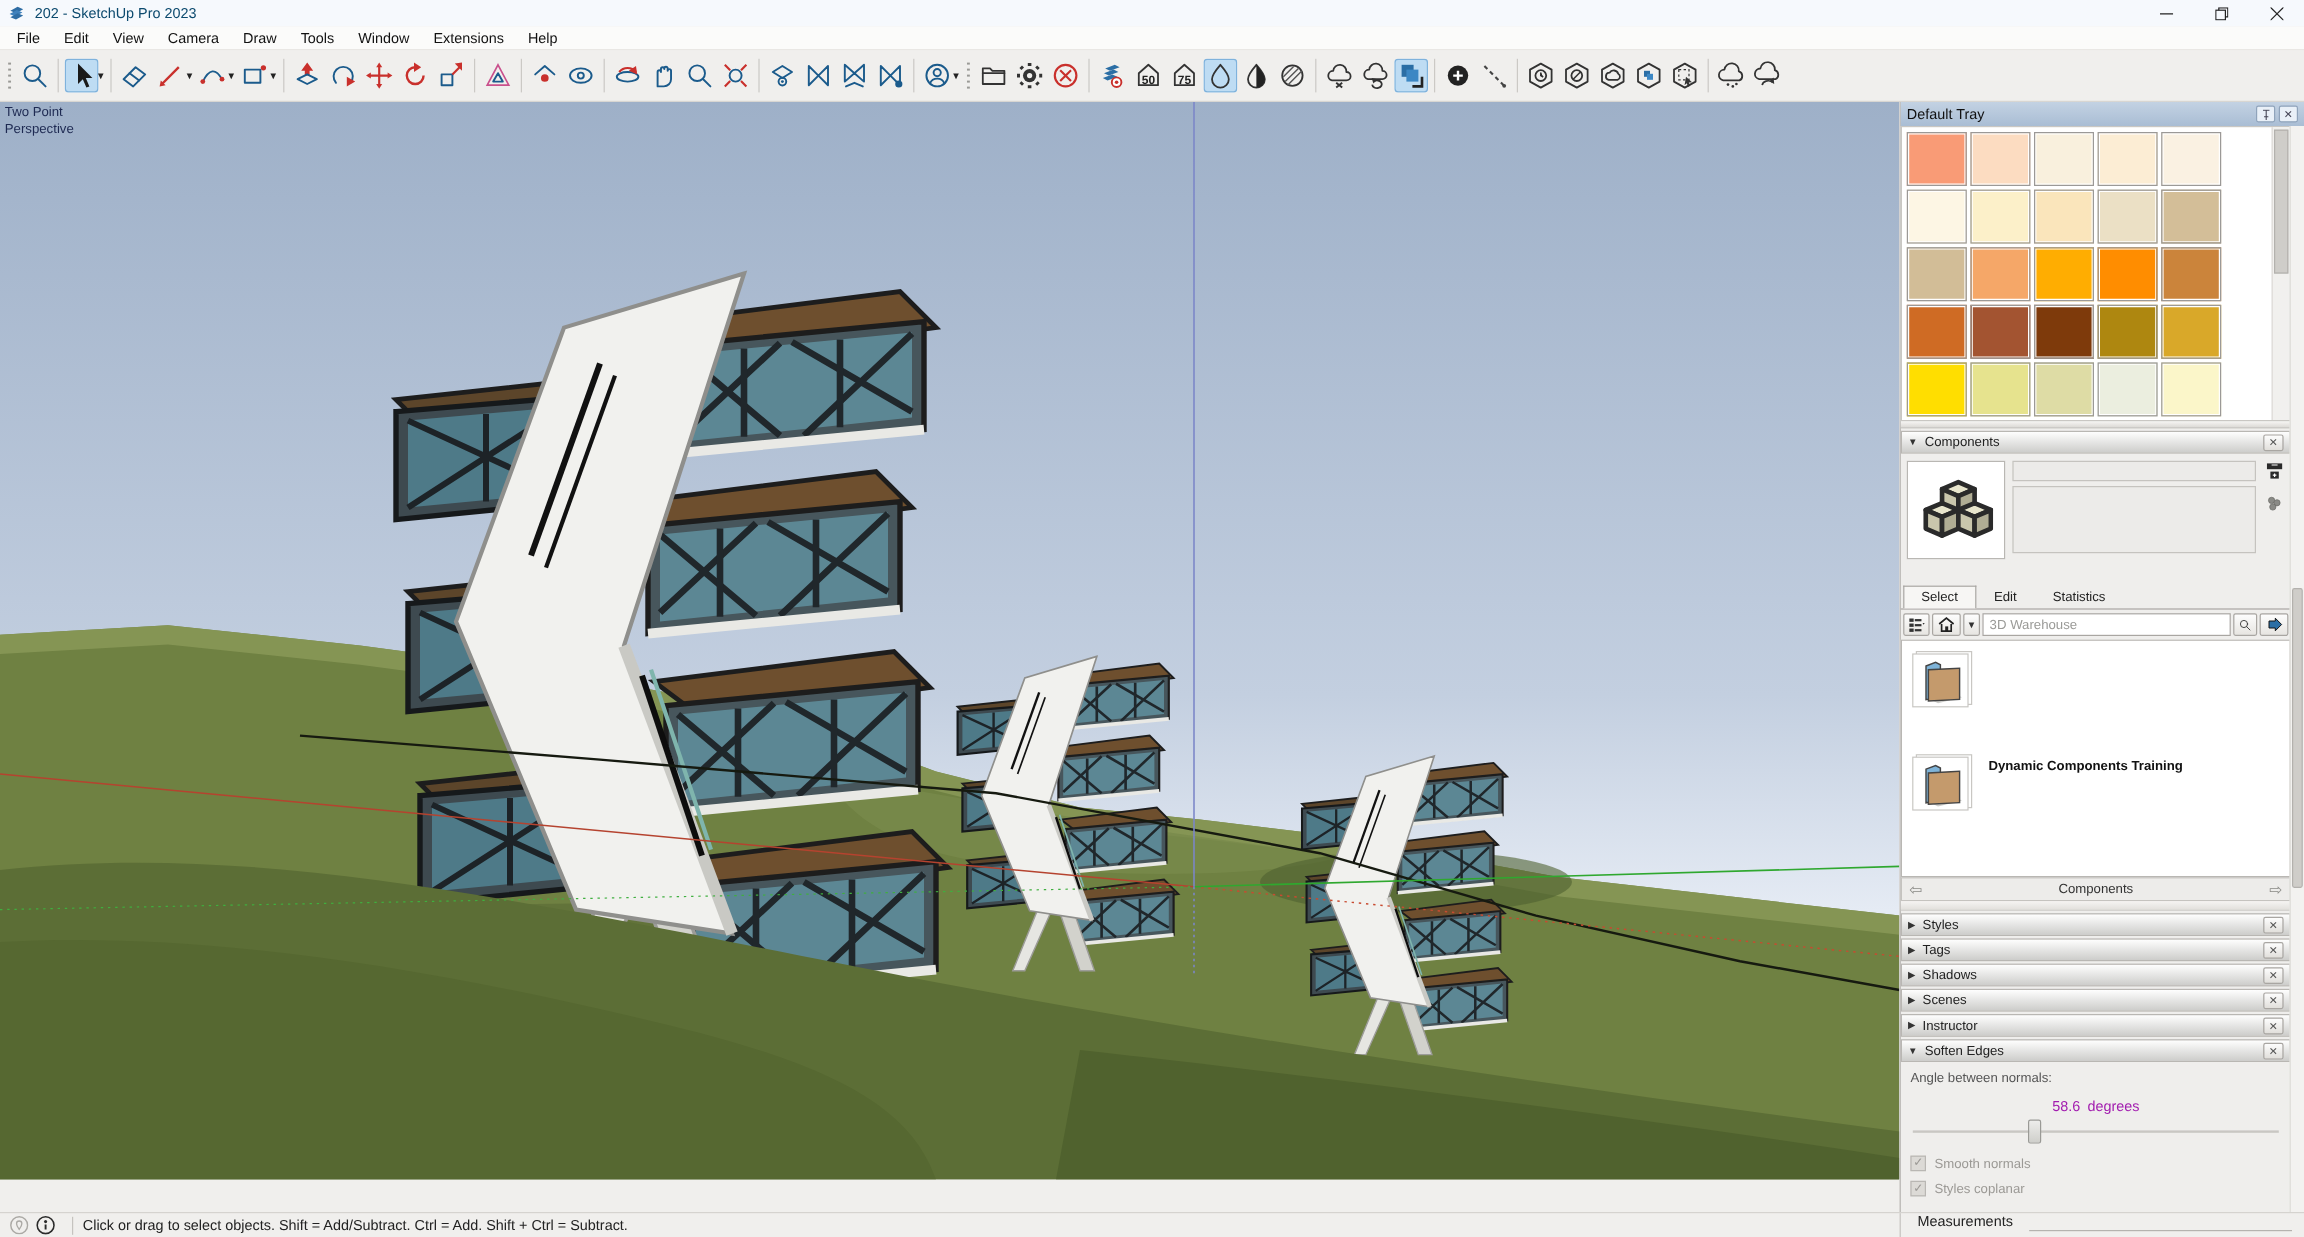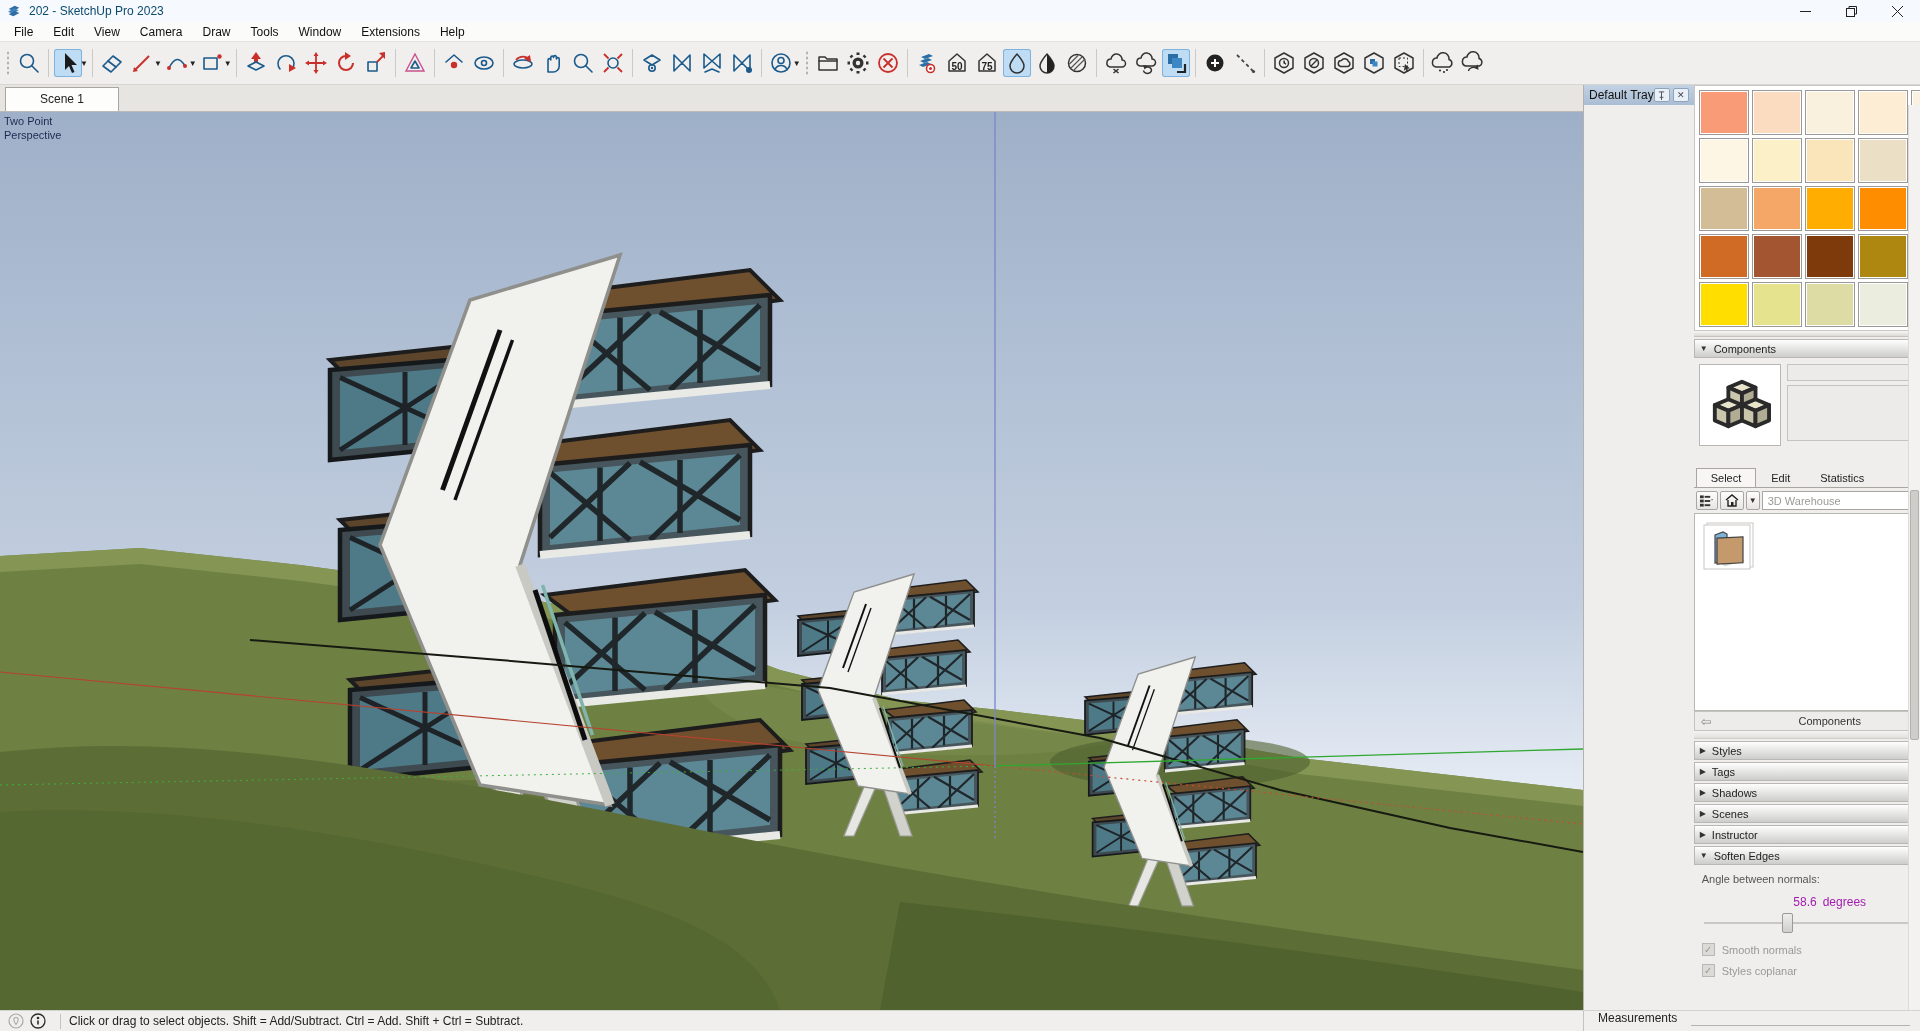--- a/index.html
+++ b/index.html
@@ -25,21 +25,21 @@
   .sN{stroke:#1B5B8C;stroke-width:1.6;fill:none;stroke-linecap:round;stroke-linejoin:round}
   .s3{stroke:#333;stroke-width:1.5;fill:none;stroke-linecap:round;stroke-linejoin:round}
   
   .main{display:flex;height:925px}
   .viewcol{width:1583px;display:flex;flex-direction:column}
   .scenetabs{height:27px;background:#E7E5E2;border-bottom:1px solid #BDBAB6;display:flex;align-items:flex-end;padding-left:5px}
   .scenetab{background:#FDFDFC;border:1px solid #A9A6A2;border-bottom:none;padding:4px 34px 5px;font-size:12px;color:#222}
   .viewport{position:relative;flex:1;overflow:hidden}
   .camera-badge{position:absolute;top:2px;left:4px;color:#1E2A52;font-size:11px;line-height:1.3;z-index:5}
   
-  .tray{width:337px;background:#EFEEEC;border-left:1px solid #B5B2AE;display:flex;position:relative}
+  .tray{width:337px;background:#EFEEEC;border-left:1px solid #B5B2AE;display:flex;flex-direction:column;position:relative}
   .tray-header{height:20px;background:linear-gradient(#C3D2E3,#A9BDD4);display:flex;align-items:center;padding:0 5px;font-size:12px;color:#111;flex:none}
   .th-btn{width:16px;height:14px;margin-left:3px;border:1px solid #8FA3BB;background:#E9F0F8;display:flex;align-items:center;justify-content:center;font-size:9px;color:#445;border-radius:2px}
   .tray-scroll{position:absolute;right:0;top:20px;bottom:0;width:12px;background:#F3F2F0;border-left:1px solid #DDDBD7}
   .tray-scroll .thumb{position:absolute;left:1px;right:1px;top:385px;height:250px;background:#CFCDC9;border:1px solid #B3B1AD;border-radius:2px}
   .tray-inner{width:325px;display:flex;flex-direction:column;height:100%}
   .swatch-wrap{height:246px;background:#fff;border:1px solid #C9C7C3;position:relative;flex:none}
   .swgrid{display:grid;grid-template-columns:repeat(5,50px);gap:3px;padding:4px}
   .sw{height:45px;border:1px solid #9B9997;box-shadow:0 0 0 1px #fff inset}
   .sw-scroll{position:absolute;top:0;right:0;bottom:0;width:15px;background:#F1F0EE;border-left:1px solid #DCDAD6}
   .sw-scroll .thumb{position:absolute;left:1px;right:1px;top:2px;height:120px;background:#CFCDC9;border:1px solid #B3B1AD}
@@ -438,23 +438,20 @@
       <svg width="24" height="24" viewBox="0 0 24 24">
         <path class="s3" fill="#fff" d="M5 15 a4.5 4.5 0 0 1 1 -8.9 A6 6 0 0 1 18 7.5 a4 4 0 0 1 0.5 7.5 Z"></path>
         <path stroke="#333" stroke-width="1.4" fill="none" d="M7.5 20 a5 4 0 0 1 8.5 -2.5"></path>
         <path fill="#333" d="M17 13.5 L17.5 19 L13.5 16.8 Z"></path>
       </svg>
     </div>
   </div>
 
 <div class="main">
   <div class="viewcol">
-    <div class="scenetabs">
-      <div class="scenetab">Scene 1</div>
-    </div>
     <div class="viewport">
       <div class="camera-badge">
         <div>Two Point</div>
         <div>Perspective</div>
       </div>
       <svg width="1583" height="898" viewBox="0 0 1583 898">
         <defs>
           <linearGradient id="sky" x1="0" y1="0" x2="0" y2="1">
             <stop offset="0" stop-color="#9EB0C8"></stop>
               <stop offset="0.55" stop-color="#C3CFE0"></stop>
@@ -672,20 +669,32 @@
             <span>
               <svg width="56" height="52" viewBox="0 0 56 52">
                 <rect x="6" y="2" width="46" height="44" fill="#fff" stroke="#C9C7C3"></rect>
                 <rect x="3" y="4" width="46" height="44" fill="#fff" stroke="#C9C7C3"></rect>
                 <path d="M14 40 L34 36 L44 40 L24 45 Z" fill="#9a9a94" opacity="0.5"></path>
                 <path d="M14 14 L22 11 L26 13 L26 40 L14 42 Z" fill="#7EB3D8" stroke="#444" stroke-width="1.2"></path>
                 <path d="M16 14 H42 V40 H16 Z" fill="#C49A6C" stroke="#444" stroke-width="1.2" transform="skewY(-3) translate(0,4)"></path>
               </svg>
             </span>
           </div>
+          <div class="citem">
+            <span>
+              <svg width="56" height="52" viewBox="0 0 56 52">
+                <rect x="6" y="2" width="46" height="44" fill="#fff" stroke="#C9C7C3"></rect>
+                <rect x="3" y="4" width="46" height="44" fill="#fff" stroke="#C9C7C3"></rect>
+                <path d="M14 40 L34 36 L44 40 L24 45 Z" fill="#9a9a94" opacity="0.5"></path>
+                <path d="M14 14 L22 11 L26 13 L26 40 L14 42 Z" fill="#7EB3D8" stroke="#444" stroke-width="1.2"></path>
+                <path d="M16 14 H42 V40 H16 Z" fill="#C49A6C" stroke="#444" stroke-width="1.2" transform="skewY(-3) translate(0,4)"></path>
+              </svg>
+            </span>
+            <span class="lbl">Dynamic Components Training</span>
+          </div>
         </div>
       <div class="comp-nav">
         <span class="navarrow">⇦</span>
         <span class="mid">Components</span>
         <span class="navarrow">⇨</span>
       </div>
       <div class="gapstrip"></div>
 
       <div id="collapsed-panels">
           <div class="phead">

